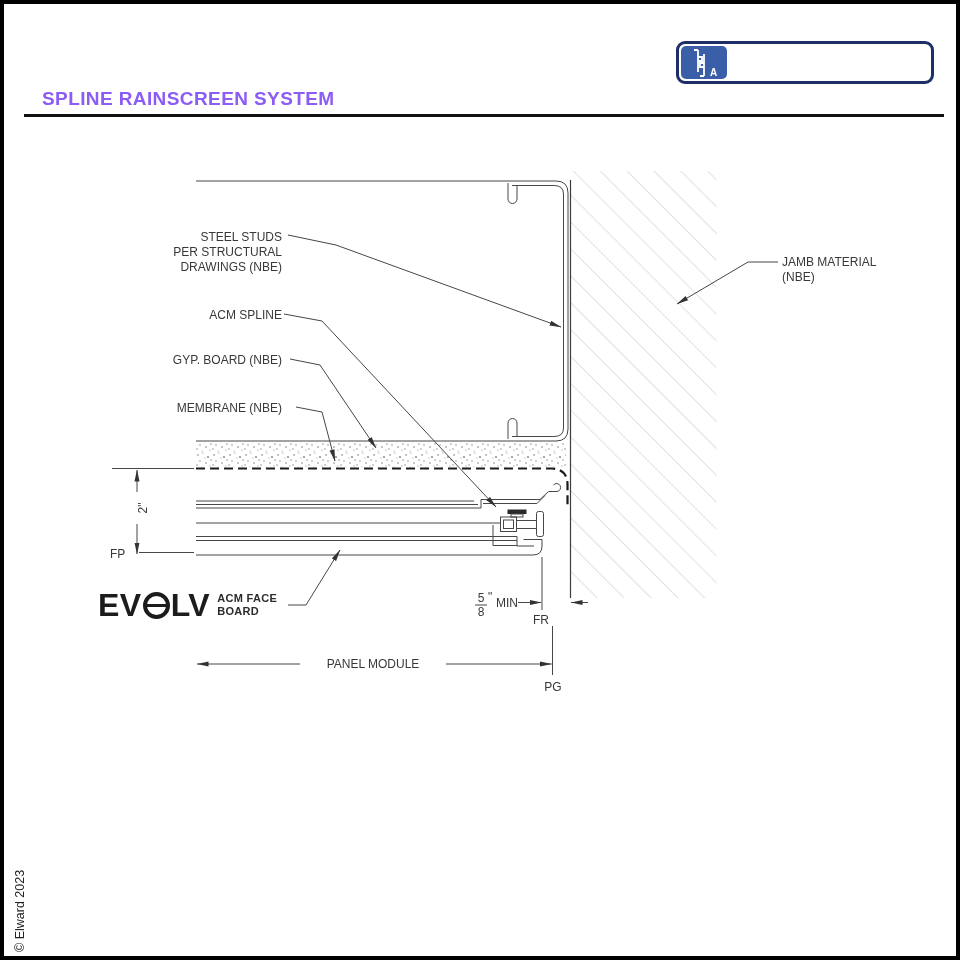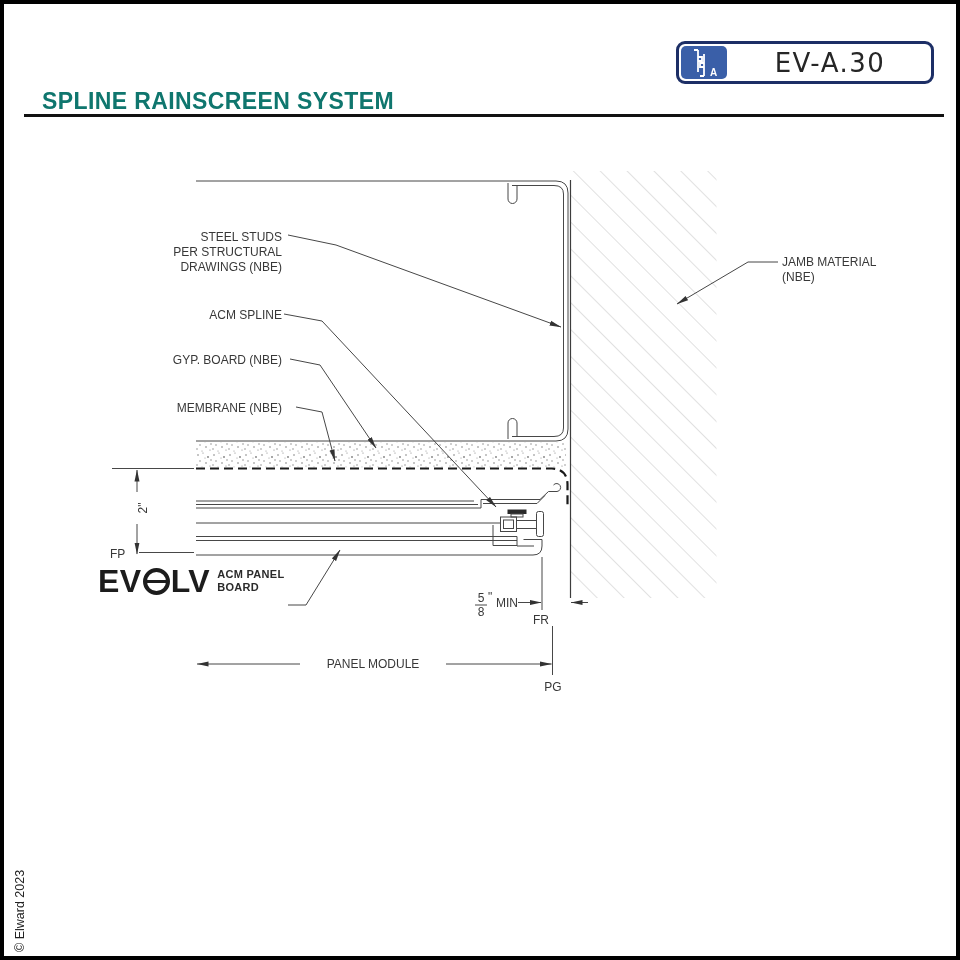--- a/index.html
+++ b/index.html
@@ -2,32 +2,32 @@
 <html><head>
 <meta charset="utf-8">
 <style>
   html,body{margin:0;padding:0;background:#ffffff;}
   .page{
     position:relative;width:960px;height:960px;box-sizing:border-box;
     border:4px solid #000;background:#fff;overflow:hidden;
     font-family:"Liberation Sans",sans-serif;
   }
   
-  .heading{position:absolute;left:38px;top:84px;font-size:23px;font-weight:bold;
-    letter-spacing:.4px;color:#0f766e;}
+  .heading{position:absolute;left:38px;top:84px;font-size:19px;font-weight:bold;
+    letter-spacing:.4px;color:#8b5cf6;}
   .heading-rule{position:absolute;left:20px;top:110px;width:920px;height:3px;background:#111;}
   
   .tblock{position:absolute;left:672px;top:37px;width:258px;height:43px;box-sizing:border-box;
     border:3px solid #1d2f66;border-radius:9px;display:flex;align-items:stretch;background:#fff;}
   .tblock-tile{width:46px;margin:2px;border-radius:5px;background:#3a5fa8;
     display:flex;align-items:center;justify-content:center;}
   .tblock-code{flex:1;display:flex;align-items:center;justify-content:center;
     font-family:"DejaVu Sans",sans-serif;font-size:26px;color:#262626;letter-spacing:1.5px;}
   
-  .logo{position:absolute;left:94px;top:562px;display:flex;align-items:center;justify-content:flex-end;}
+  .logo{position:absolute;left:94px;top:586px;display:flex;align-items:center;justify-content:flex-end;}
   .logo-big{font-size:32px;font-weight:bold;color:#1c1c1c;letter-spacing:.5px;line-height:30px;}
   .logo-o{position:relative;width:19px;height:19px;border:4.5px solid #1c1c1c;border-radius:50%;
     margin:0 1px;box-sizing:content-box;}
   .logo-o::after{content:"";position:absolute;left:-2px;right:-2px;top:8px;height:3.5px;background:#1c1c1c;}
   .logo-sub{margin-left:7px;font-size:11px;font-weight:bold;color:#2b2b2b;line-height:13px;letter-spacing:.3px;}
   
   .legend{position:absolute;left:763px;top:869px;font-size:12.5px;color:#1c1c1c;line-height:16.5px;}
   
   .copyright{position:absolute;left:9px;top:948px;transform:rotate(-90deg);
     transform-origin:0 0;font-size:12.5px;color:#222;white-space:nowrap;}
@@ -50,21 +50,20 @@
         <g stroke="#ffffff" stroke-width="1.8" fill="none">
           <path d="M11,3 V25"></path>
           <path d="M17,7 V29"></path>
           <path d="M11,10 h4 v4 h-4"></path>
           <path d="M17,16 h-4 v4 h4"></path>
           <path d="M7,3 h4 M17,29 h-4"></path>
         </g>
         <text x="23" y="29" fill="#ffffff" font-size="10" font-weight="bold" font-family="Liberation Sans,sans-serif">A</text>
       </svg>
     </div>
-    <div class="tblock-code">EV-A.30</div>
   </div>
 
   <svg class="draw" width="960" height="960" viewBox="0 0 960 960">
     <defs>
       <marker id="arw" viewBox="0 0 12 6" refX="11.5" refY="3" markerWidth="12" markerHeight="6" orient="auto-start-reverse" markerUnits="userSpaceOnUse">
         <path d="M12,3 L0,0.5 L0,5.5 Z" fill="#333"></path>
       </marker>
       <pattern id="hatch" width="19" height="19" patternUnits="userSpaceOnUse" patternTransform="rotate(45)">
         <line x1="0" y1="0" x2="19" y2="0" stroke="#c8c8c8" stroke-width="1.1"></line>
       </pattern>
@@ -173,21 +172,21 @@
       <text x="778" y="262">JAMB MATERIAL</text>
       <text x="778" y="277">(NBE)</text>
     </g>
   </svg>
 
   <div class="logo">
     <span class="logo-big">EV</span>
     <span class="logo-o"></span>
     <span class="logo-big">LV</span>
     <span class="logo-sub">
-      <span>ACM PANEL</span><br>
+      <span>ACM FACE</span><br>
       <span>BOARD</span>
     </span>
   </div>
 
 
   <div class="copyright">© Elward 2023</div>
 
 </div>
 
 </body></html>

